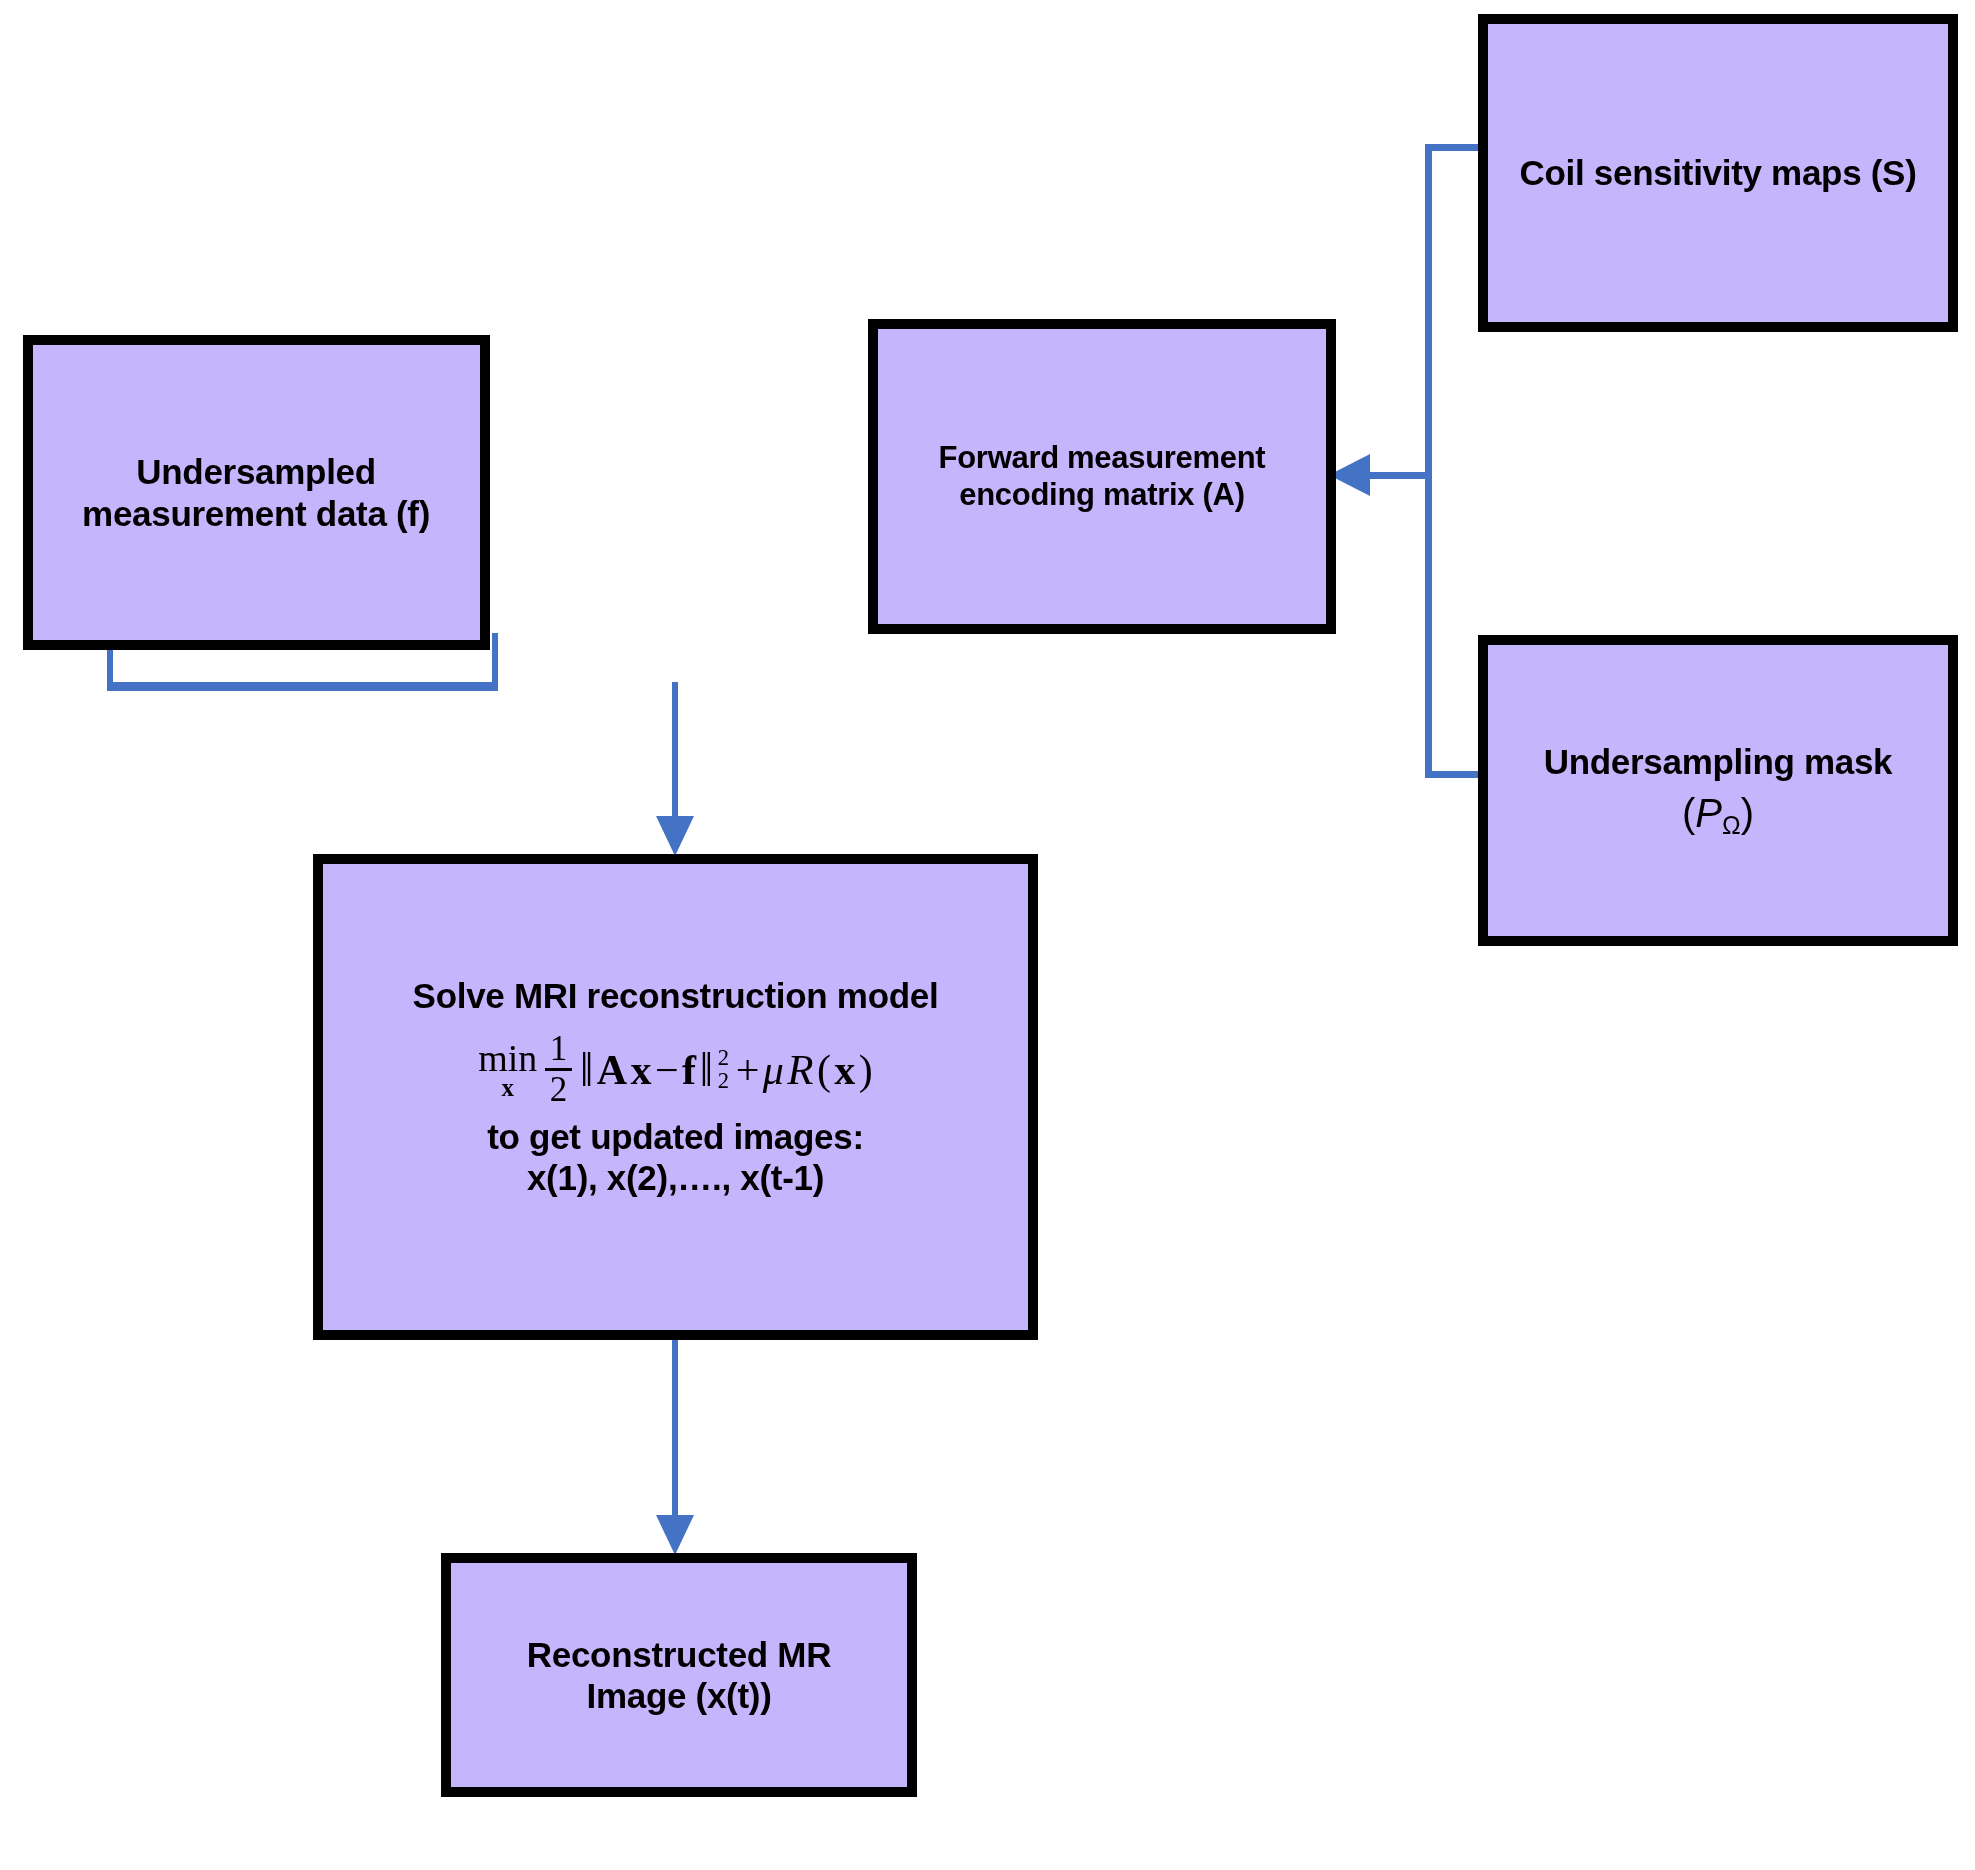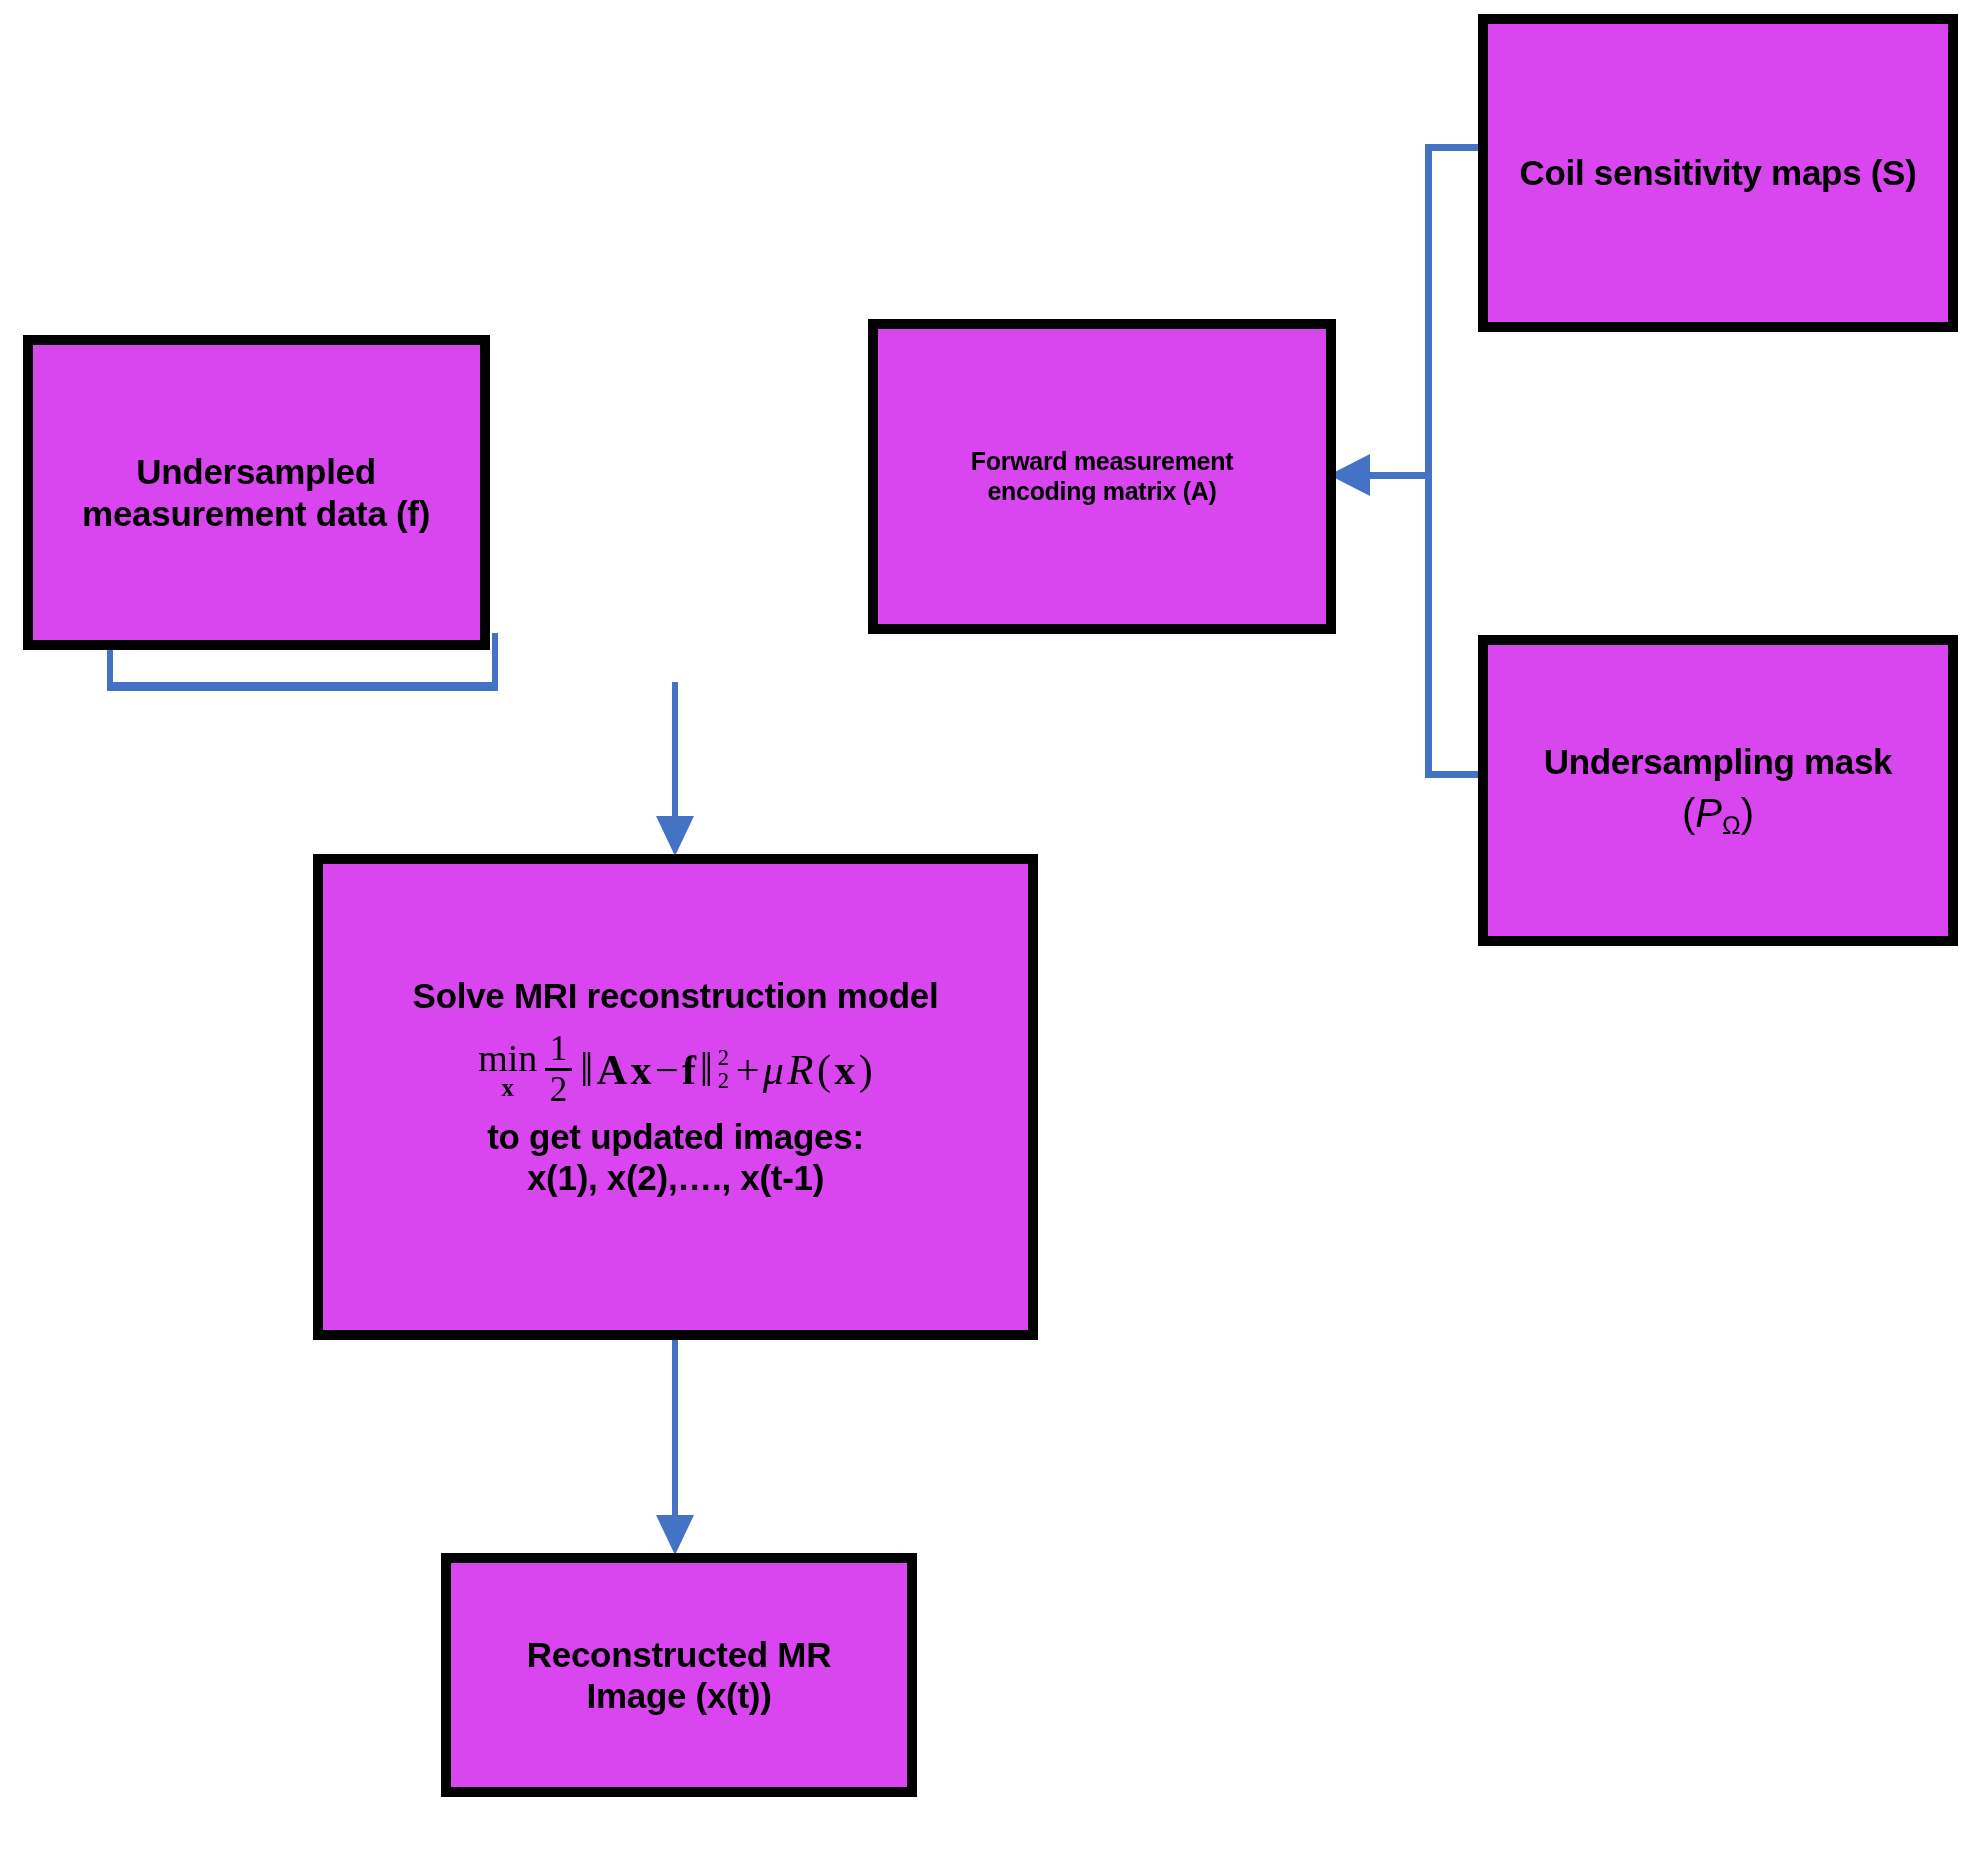--- a/index.html
+++ b/index.html
@@ -15,21 +15,21 @@
     position: relative;
     width: 1975px;
     height: 1870px;
     background: #ffffff;
     overflow: hidden;
   }
   
   .node {
     position: absolute;
     box-sizing: border-box;
-    background: #d946ef;
+    background: #c4b5fd;
     border: 10.2px solid #000000;
     display: flex;
     flex-direction: column;
     align-items: center;
     justify-content: center;
     text-align: center;
   }
   .node-label {
     font-family: "Liberation Sans", sans-serif;
     font-weight: bold;
@@ -40,21 +40,21 @@
   }
   
   #node-undersampled-data {
     left: 22.6px;  top: 335px;  width: 467px;  height: 315px;
   }
   #node-undersampled-data .node-label { font-size: 35px; }
 
   #node-forward-matrix {
     left: 868px; top: 319px; width: 468px; height: 315px;
   }
-  #node-forward-matrix .node-label { font-size: 25px; }
+  #node-forward-matrix .node-label { font-size: 31px; }
 
   #node-coil-sensitivity {
     left: 1478px; top: 13.6px; width: 480px; height: 318px;
   }
   #node-coil-sensitivity .node-label { font-size: 35px; }
 
   #node-undersampling-mask {
     left: 1478px; top: 635px; width: 480px; height: 311px;
   }
   #node-undersampling-mask .node-label { font-size: 35px; }

